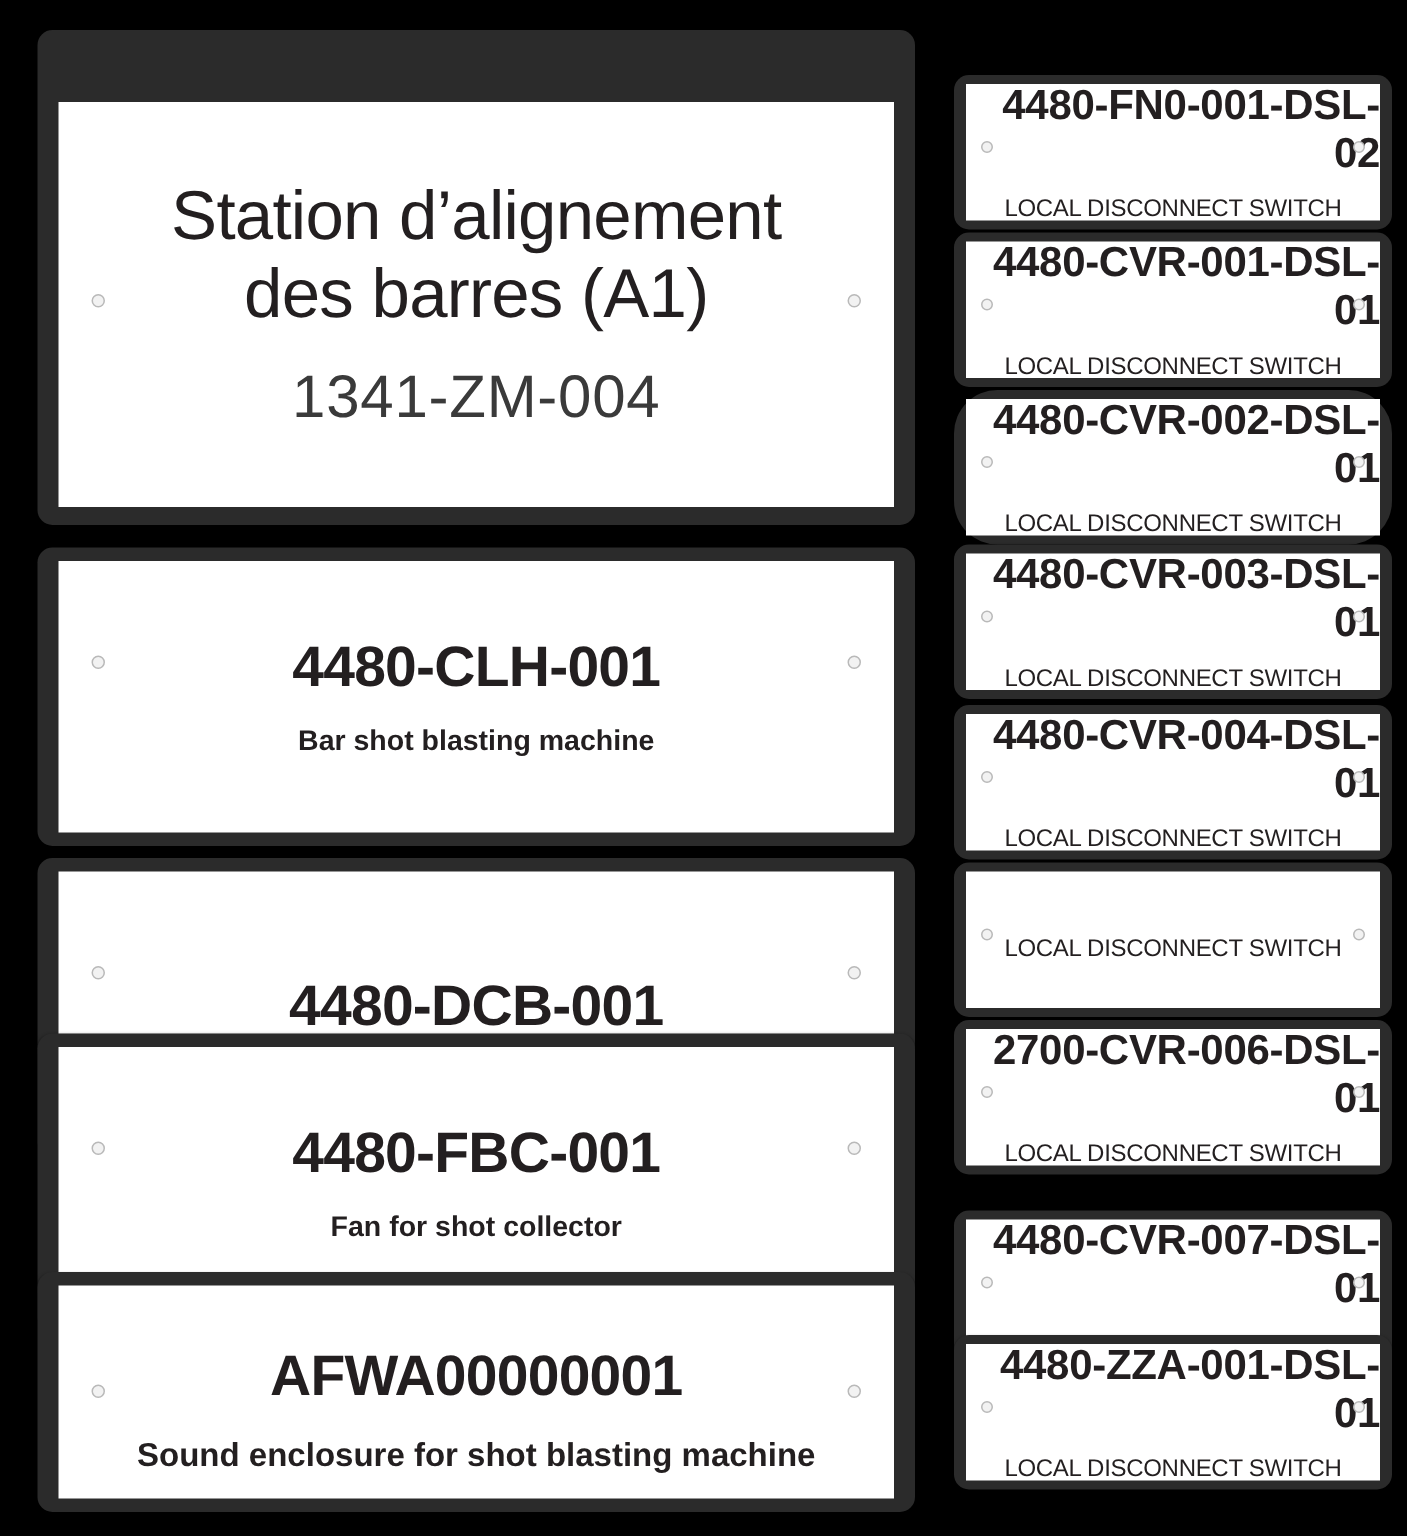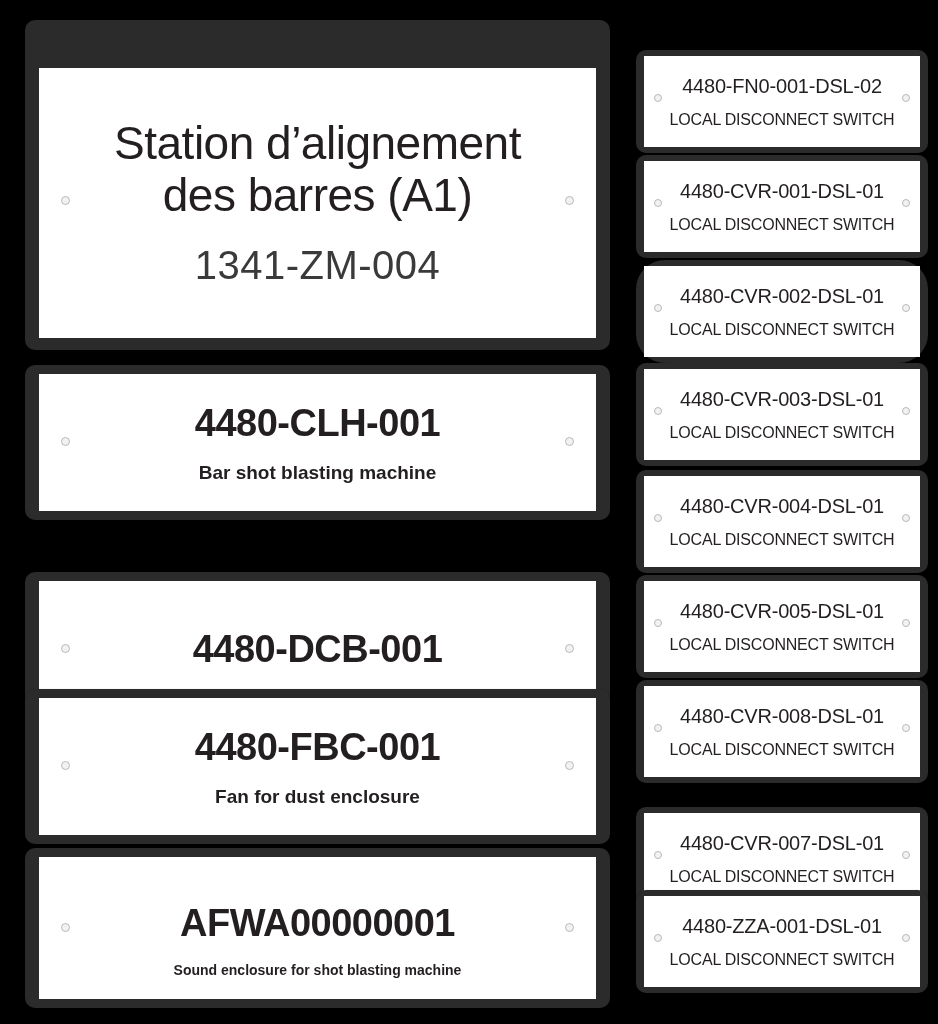--- a/index.html
+++ b/index.html
@@ -72,21 +72,21 @@
   }
   .title-code {
     font-size: 40px;
     color: #3a3a3a;
     margin-top: 22px;
     letter-spacing: 0.5px;
   }
   #plate-title .hole { top: 176px; }
 
   
-  .tagplate { height: 155px; }
+  .tagplate { height: 199px; }
   .tagplate .tag-id {
     font-size: 38px;
     font-weight: bold;
     color: #231f20;
     letter-spacing: -0.5px;
   }
   .tagplate .tag-desc {
     font-size: 19px;
     font-weight: bold;
     color: #231f20;
@@ -95,40 +95,41 @@
     padding: 0 10px;
   }
   .tagplate .hole { top: 72px; }
 
   #plate-clh { top: 365px; }
   #plate-dcb { top: 527px; margin-top: 45px; }
   #plate-fbc { top: 689px; }
   #plate-afwa { top: 848px; height: 160px; }
   #plate-afwa .hole { top: 75px; }
   #plate-afwa .tag-id { font-size: 38px; margin-top: 24px; }
-  #plate-afwa .tag-desc { font-size: 14px; }
+  #plate-afwa .tag-desc { font-size: 22px; }
 
   
   .sw-plate {
     left: 636px;
     width: 292px;
     height: 103px;
   }
   .sw-plate .face {
     left: 8px;
     right: 8px;
     top: 6px;
     bottom: 6px;
     width: auto;
   }
   .sw-plate .sw-id {
-    font-size: 20px;
-    font-weight: normal;
+    font-size: 28px;
+    font-weight: bold;
     color: #231f20;
     letter-spacing: -0.2px;
+    text-align: right;
   }
   .sw-plate .sw-desc {
     font-size: 16px;
     font-weight: normal;
     color: #231f20;
     margin-top: 13px;
     letter-spacing: -0.2px;
   }
   .sw-plate .hole { top: 44px; width: 8px; height: 8px;}
   .sw-plate .hole.left  { left: 18px; }
@@ -162,21 +163,21 @@
     <div class="face">
       <div class="tag-id">4480-DCB-001</div>
     </div>
     <span class="hole left"></span>
     <span class="hole right"></span>
   </div>
 
   <div class="plate left-plate tagplate" id="plate-fbc">
     <div class="face">
       <div class="tag-id">4480-FBC-001</div>
-      <div class="tag-desc">Fan for dust enclosure</div>
+      <div class="tag-desc">Fan for shot collector</div>
     </div>
     <span class="hole left"></span>
     <span class="hole right"></span>
   </div>
 
   <div class="plate left-plate tagplate" id="plate-afwa">
     <div class="face">
       <div class="tag-id">AFWA00000001</div>
       <div class="tag-desc">Sound enclosure for shot blasting machine</div>
     </div>
@@ -224,30 +225,29 @@
     <div class="face">
       <div class="sw-id">4480-CVR-004-DSL-01</div>
       <div class="sw-desc">LOCAL DISCONNECT SWITCH</div>
     </div>
     <span class="hole left"></span>
     <span class="hole right"></span>
   </div>
 
   <div class="plate sw-plate" style="top:575px;">
     <div class="face">
-      <div class="sw-id">4480-CVR-005-DSL-01</div>
       <div class="sw-desc">LOCAL DISCONNECT SWITCH</div>
     </div>
     <span class="hole left"></span>
     <span class="hole right"></span>
   </div>
 
   <div class="plate sw-plate" style="top:680px;">
     <div class="face">
-      <div class="sw-id">4480-CVR-008-DSL-01</div>
+      <div class="sw-id">2700-CVR-006-DSL-01</div>
       <div class="sw-desc">LOCAL DISCONNECT SWITCH</div>
     </div>
     <span class="hole left"></span>
     <span class="hole right"></span>
   </div>
 
   <div class="plate sw-plate" style="top:807px;padding-left:36px;">
     <div class="face">
       <div class="sw-id">4480-CVR-007-DSL-01</div>
       <div class="sw-desc">LOCAL DISCONNECT SWITCH</div>

